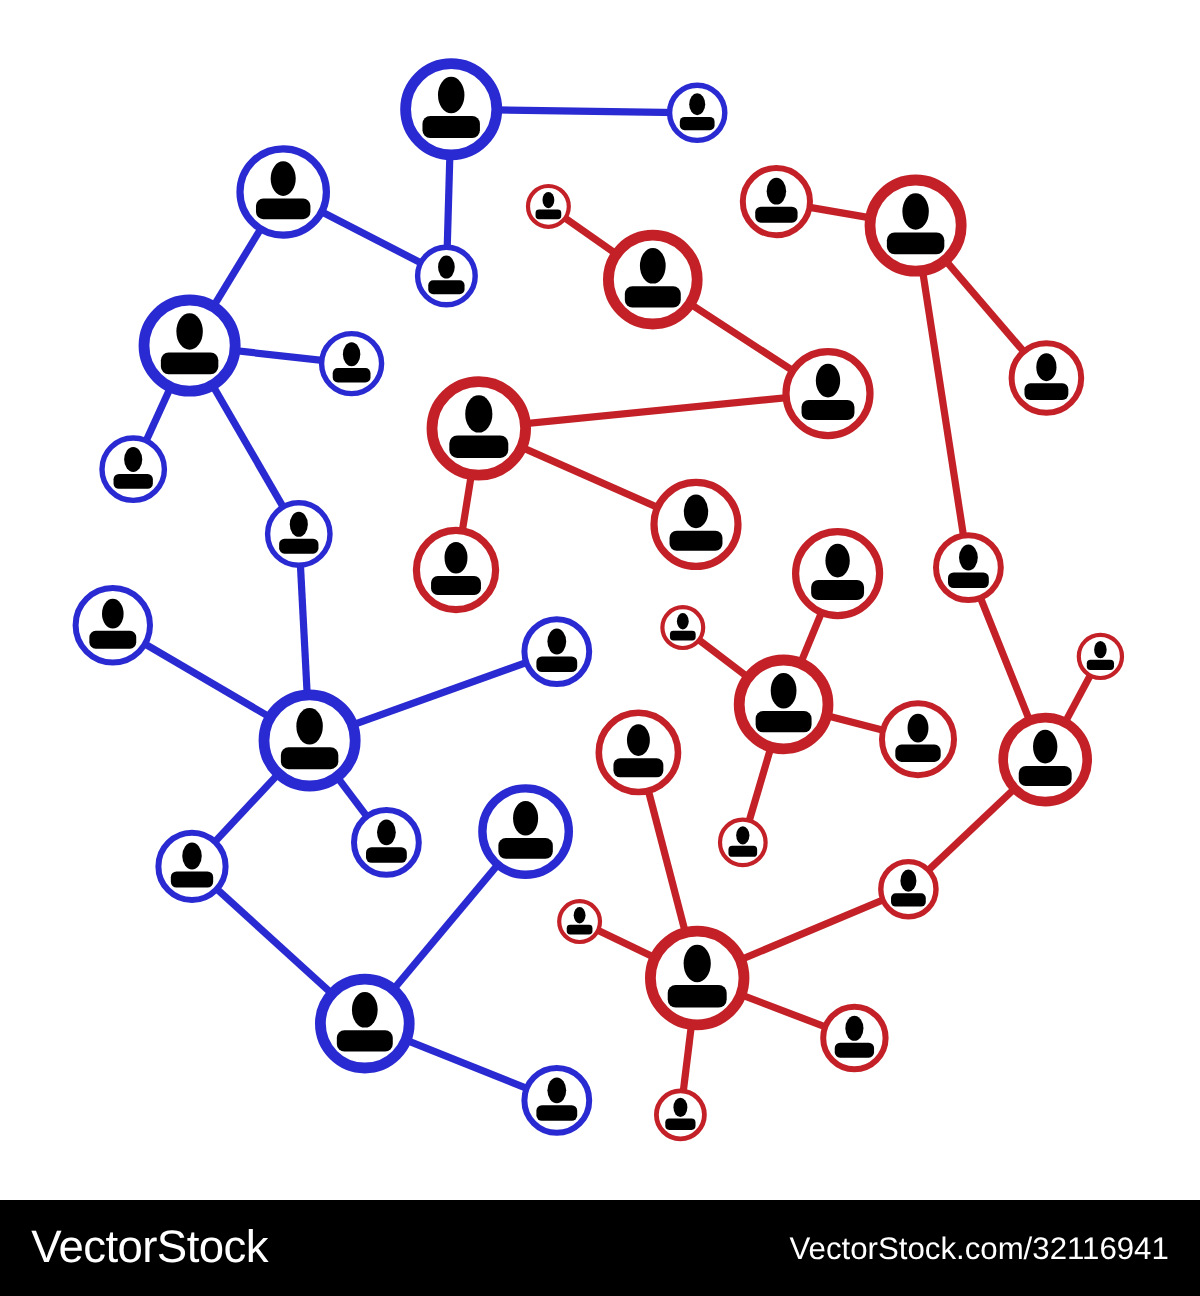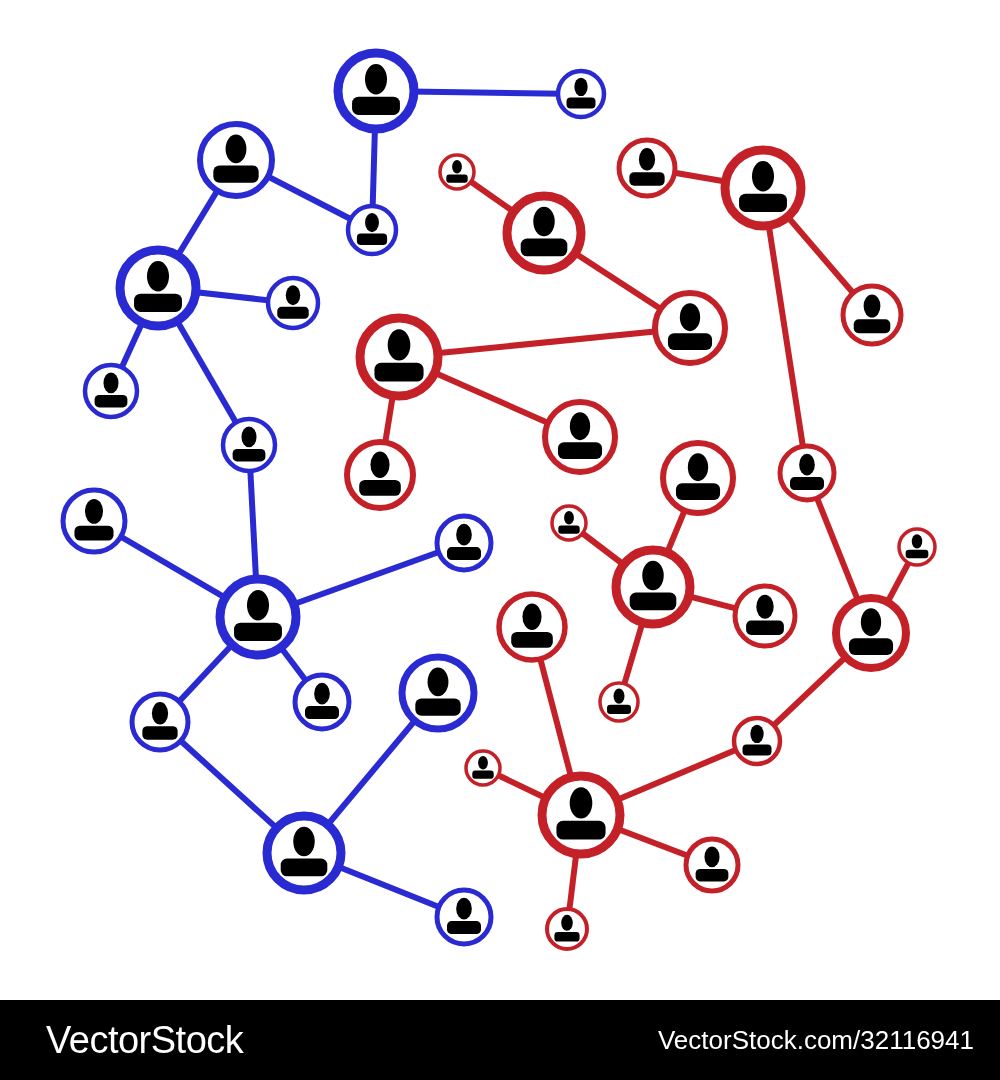--- a/index.html
+++ b/index.html
@@ -30,21 +30,20 @@
     justify-content: space-between;
     box-sizing: border-box;
     padding: 0 26px;
   }
   .wm-left {
     color: #ffffff;
     font-size: 38px;
     letter-spacing: -0.5px;
     font-weight: 400;
     line-height: 1;
-    margin-left: 20px;
   }
   .wm-right {
     color: #ffffff;
     font-size: 26px;
     letter-spacing: 0px;
     font-weight: 400;
     line-height: 1;
   }
 </style>
 </head>

